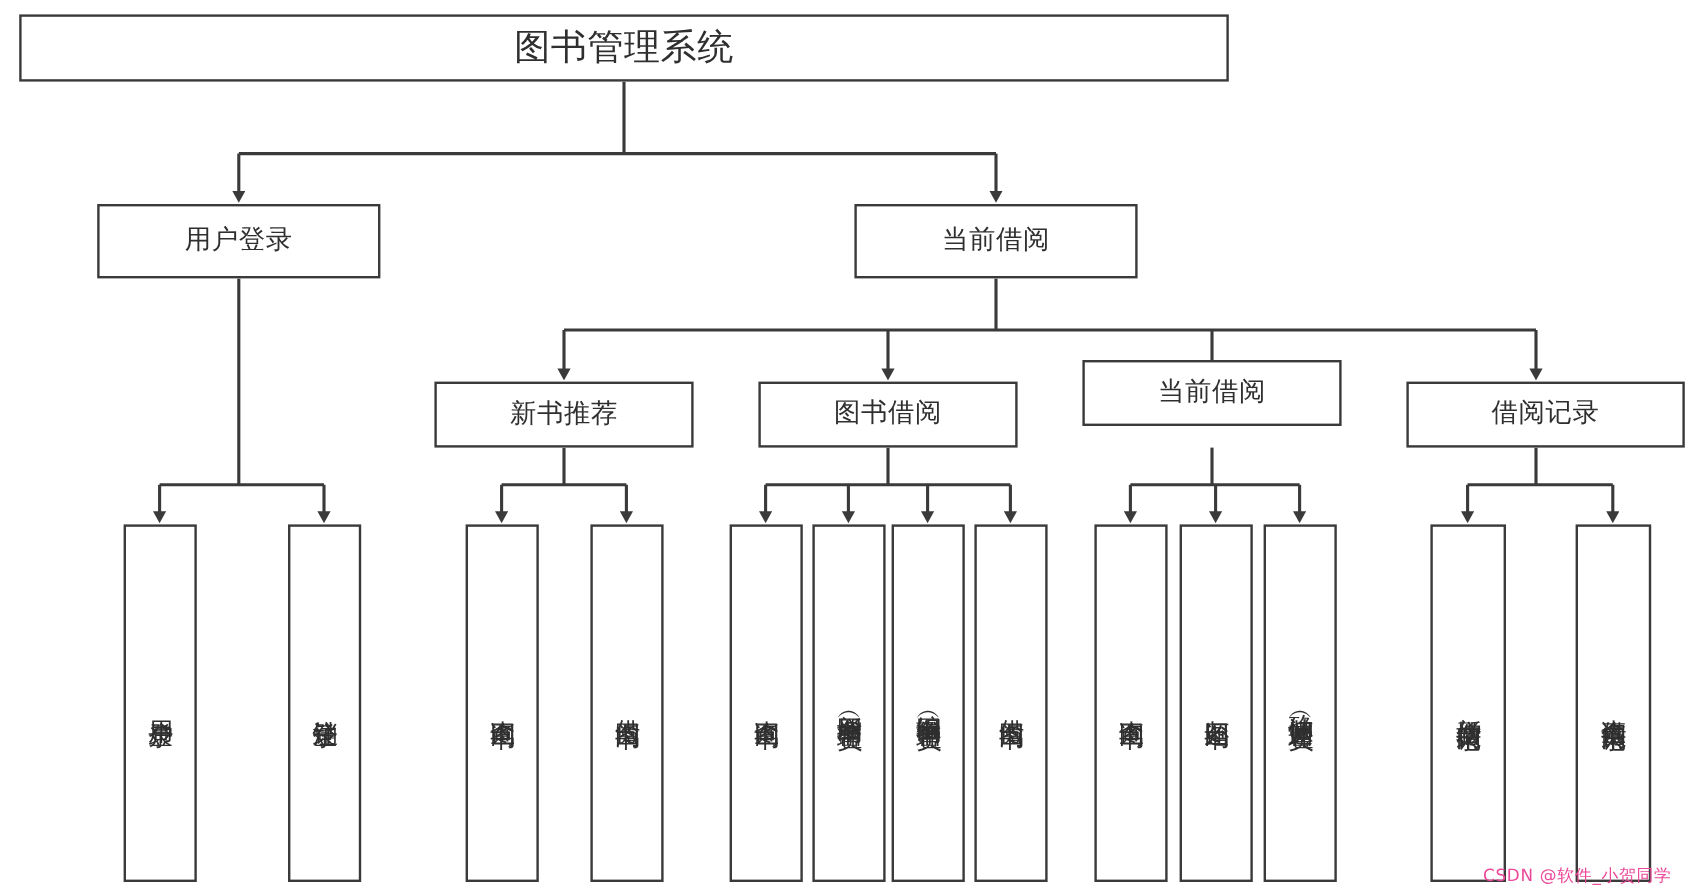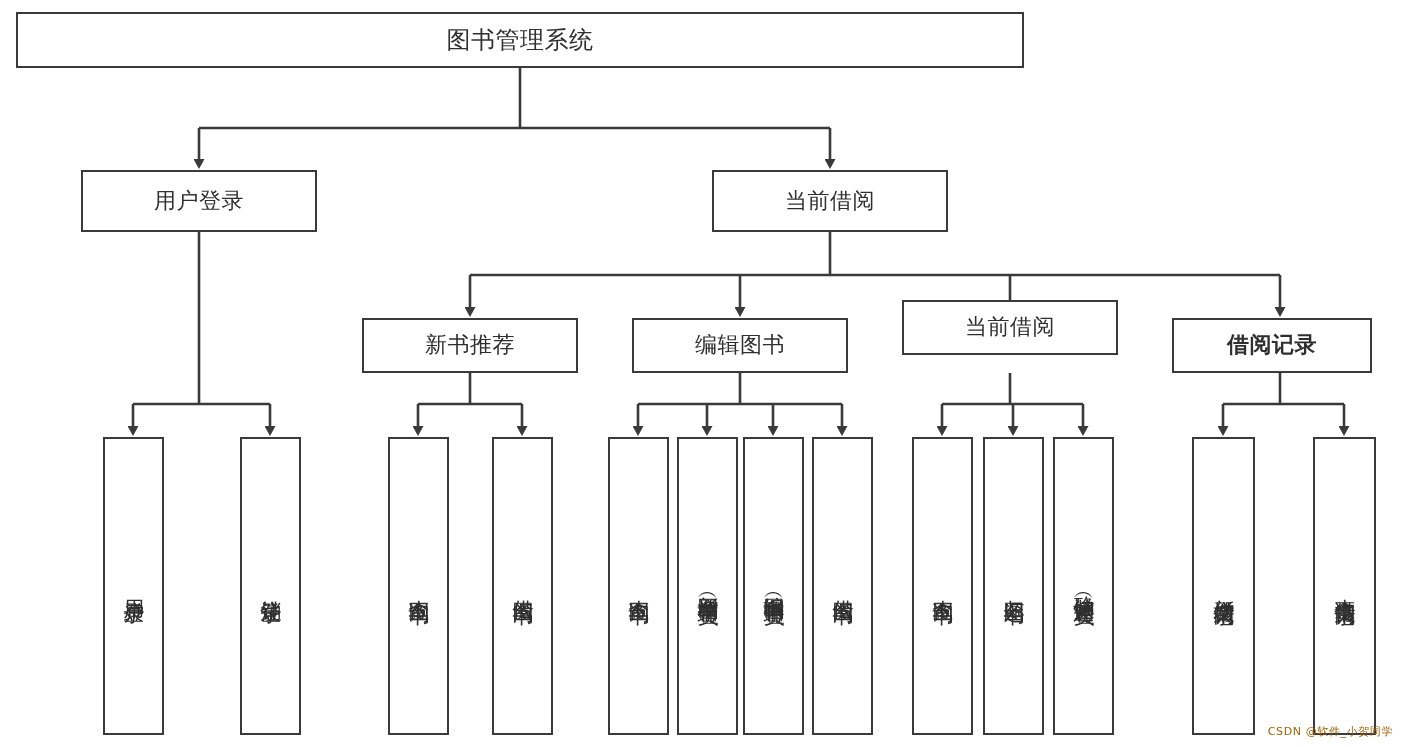--- a/index.html
+++ b/index.html
@@ -47,27 +47,27 @@
   }
   .node.vertical .label {
     writing-mode: vertical-rl;
     text-orientation: upright;
     font-size: 21px;
     line-height: 1.28;
     letter-spacing: 1.5px;
     white-space: nowrap;
     text-align: center;
   }
-  .node.root .label { font-size: 24px; }
+  .node.root .label { font-size: 30px; }
   .watermark {
     position: absolute;
     right: 12px;
     bottom: 8px;
-    font-size: 11px;
-    color: #a16207;
+    font-size: 14px;
+    color: #ec4899;
     letter-spacing: 0.6px;
     white-space: nowrap;
     pointer-events: none;
   }
 </style>
 </head>
 <body>
 
 <div id="canvas">
 
@@ -130,26 +130,26 @@
     <span class="label">用户登录</span>
   </div>
   <div class="node" style="left:712px; top:170px; width:236px; height:62px;">
     <span class="label">当前借阅</span>
   </div>
 
   <div class="node" style="left:362px; top:318px; width:216px; height:55px;font-family:Liberation Serif, serif;">
     <span class="label">新书推荐</span>
   </div>
   <div class="node" style="left:632px; top:318px; width:216px; height:55px;">
-    <span class="label">编辑图书</span>
+    <span class="label">图书借阅</span>
   </div>
   <div class="node" style="left:902px; top:300px; width:216px; height:55px;">
     <span class="label">当前借阅</span>
   </div>
-  <div class="node" style="left:1172px; top:318px; width:200px; height:55px;font-weight:bold;">
+  <div class="node" style="left:1172px; top:318px; width:232px; height:55px;">
     <span class="label">借阅记录</span>
   </div>
 
   <div class="node vertical" style="left:103px; top:437px; width:61px; height:298px;">
     <span class="label">用户登录</span>
   </div>
   <div class="node vertical" style="left:240px; top:437px; width:61px; height:298px;">
     <span class="label">注销登录</span>
   </div>
 

